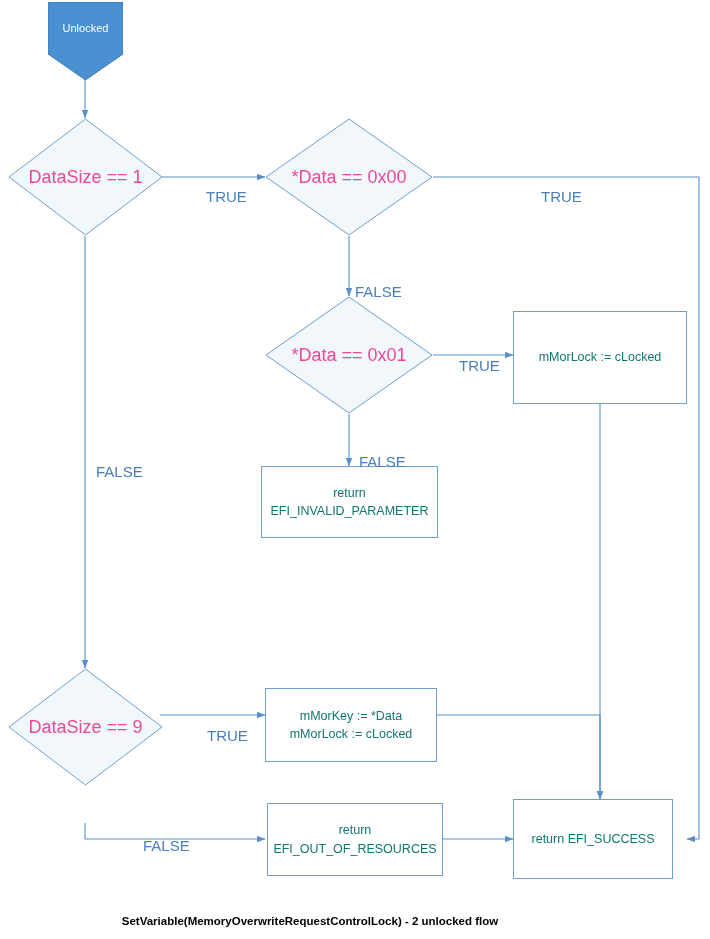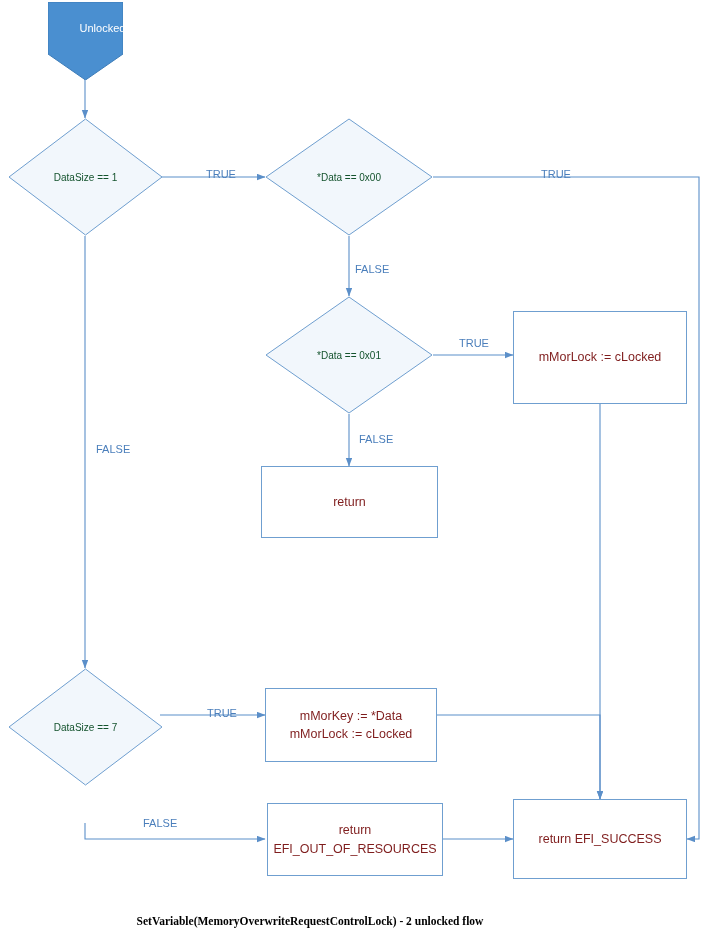--- a/index.html
+++ b/index.html
@@ -30,21 +30,21 @@
     box-sizing: border-box;
     display: flex;
     align-items: center;
     justify-content: center;
     text-align: center;
   }
   
   .rect {
     background: #ffffff;
     border: 1px solid #6f9fd0;
-    color: #7f1d1d;
+    color: #0f766e;
     font-size: 12.5px;
     line-height: 1.45;
   }
   
   .diamond-wrap {
     position: absolute;
   }
   .diamond-shape {
     position: absolute;
     left: 0;
@@ -54,22 +54,22 @@
   }
   .diamond-label {
     position: absolute;
     left: 0;
     top: 0;
     width: 100%;
     height: 100%;
     display: flex;
     align-items: center;
     justify-content: center;
-    font-size: 10px;
-    color: #14532d;
+    font-size: 18px;
+    color: #ec4899;
   }
   
   .start-wrap {
     position: absolute;
   }
   .start-shape {
     position: absolute;
     left: 0;
     top: 0;
     width: 100%;
@@ -79,36 +79,35 @@
     position: absolute;
     left: 0;
     top: 0;
     width: 100%;
     height: 52px;
     display: flex;
     align-items: center;
     justify-content: center;
     font-size: 11px;
     color: #ffffff;
-    padding-left: 17px;
   }
   .edge-label {
     position: absolute;
-    font-size: 11px;
+    font-size: 15px;
     color: #4a7ebb;
     white-space: nowrap;
+    margin-top: 20px;
   }
   .caption {
     position: absolute;
     width: 620px;
     text-align: center;
     font-size: 11.5px;
     font-weight: bold;
     color: #000000;
-    font-family: Liberation Serif, serif;
   }
   .ml {
     display: block;
   }
 </style>
 </head>
 <body>
 
 <div id="canvas">
 
@@ -171,48 +170,49 @@
     <svg class="diamond-shape" viewBox="0 0 168 118" preserveAspectRatio="none">
       <polygon points="84,1 167,59 84,117 1,59" fill="#f2f7fc" stroke="#6f9fd0" stroke-width="1"></polygon>
     </svg>
     <div class="diamond-label">*Data == 0x01</div>
   </div>
 
   <div class="diamond-wrap" style="left:8px; top:668px; width:155px; height:118px;">
     <svg class="diamond-shape" viewBox="0 0 155 118" preserveAspectRatio="none">
       <polygon points="77.5,1 154,59 77.5,117 1,59" fill="#f2f7fc" stroke="#6f9fd0" stroke-width="1"></polygon>
     </svg>
-    <div class="diamond-label">DataSize == 7</div>
+    <div class="diamond-label">DataSize == 9</div>
   </div>
 
   <div class="node rect" style="left:513px; top:311px; width:174px; height:93px;">
     <span>mMorLock := cLocked</span>
   </div>
 
   <div class="node rect" style="left:261px; top:466px; width:177px; height:72px;">
     <div>
       <span class="ml">return</span>
+      <span class="ml">EFI_INVALID_PARAMETER</span>
     </div>
   </div>
 
   <div class="node rect" style="left:265px; top:688px; width:172px; height:74px;">
     <div>
       <span class="ml">mMorKey := *Data</span>
       <span class="ml">mMorLock := cLocked</span>
     </div>
   </div>
 
   <div class="node rect" style="left:267px; top:803px; width:176px; height:73px;">
     <div>
       <span class="ml">return</span>
       <span class="ml">EFI_OUT_OF_RESOURCES</span>
     </div>
   </div>
 
-  <div class="node rect" style="left:513px; top:799px; width:174px; height:80px;">
+  <div class="node rect" style="left:513px; top:799px; width:160px; height:80px;">
     <span>return EFI_SUCCESS</span>
   </div>
 
   <div class="edge-label" style="left:206px; top:168px;">TRUE</div>
   <div class="edge-label" style="left:96px; top:443px;">FALSE</div>
   <div class="edge-label" style="left:541px; top:168px;">TRUE</div>
   <div class="edge-label" style="left:355px; top:263px;">FALSE</div>
   <div class="edge-label" style="left:459px; top:337px;">TRUE</div>
   <div class="edge-label" style="left:359px; top:433px;">FALSE</div>
   <div class="edge-label" style="left:207px; top:707px;">TRUE</div>

